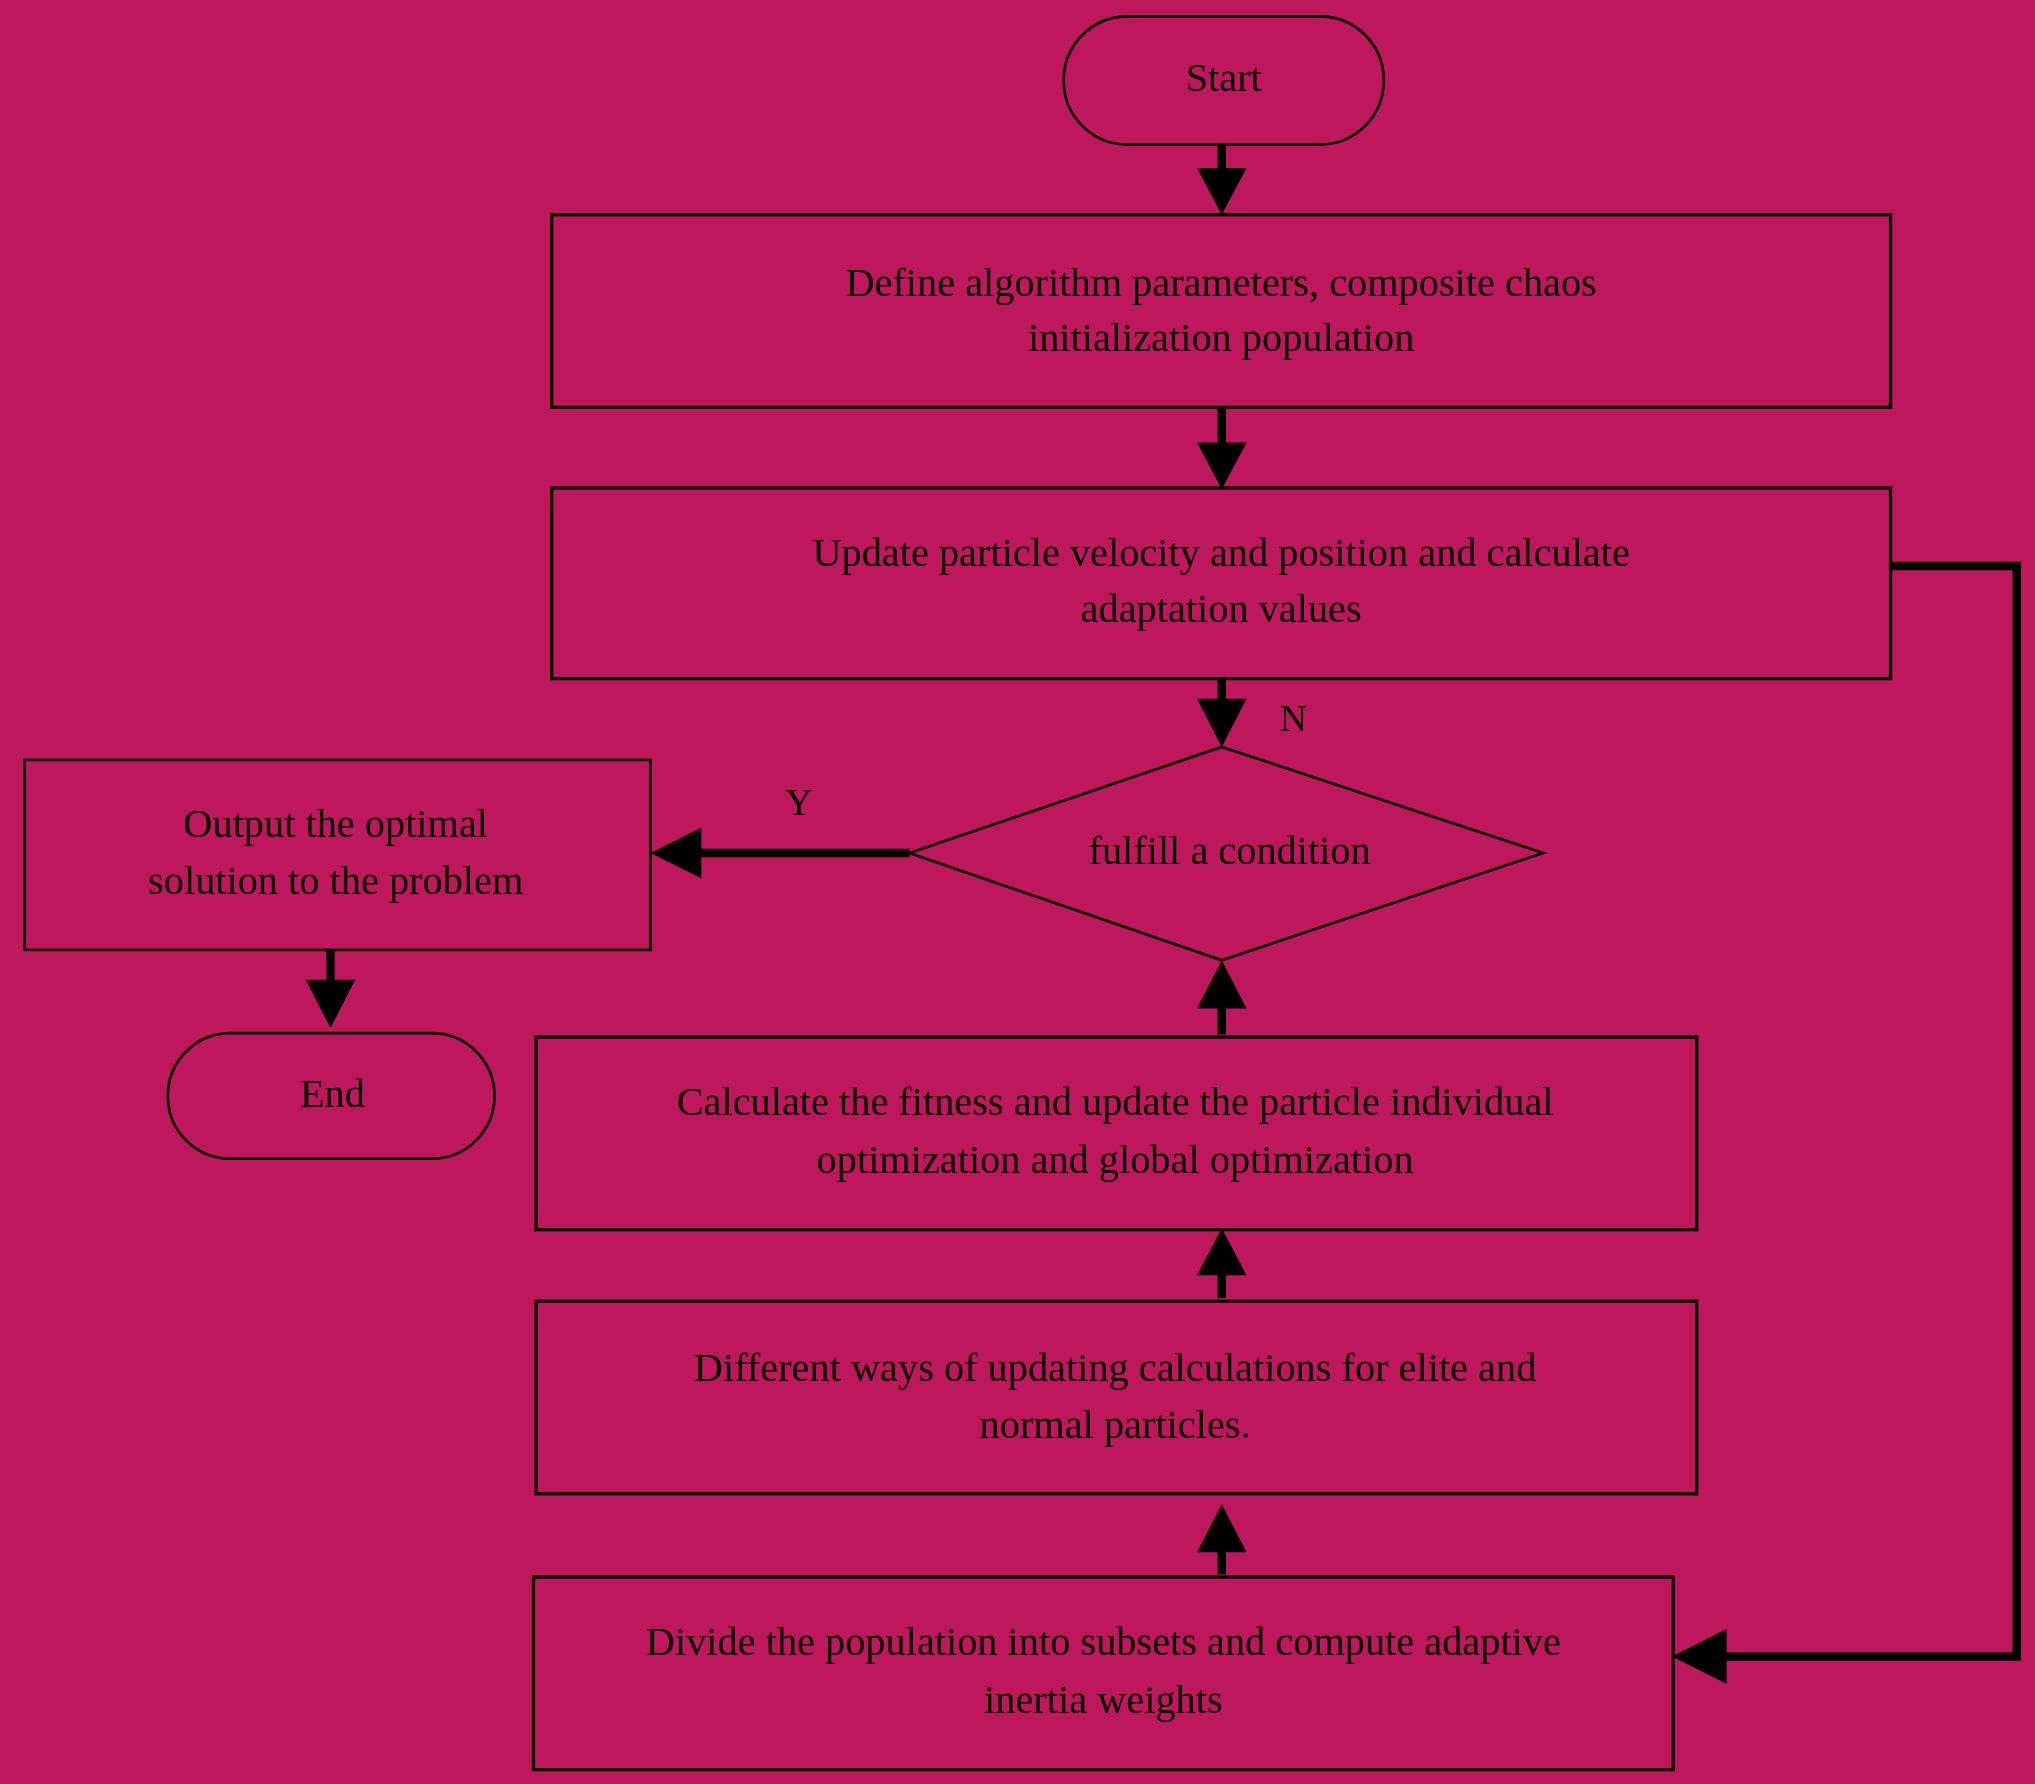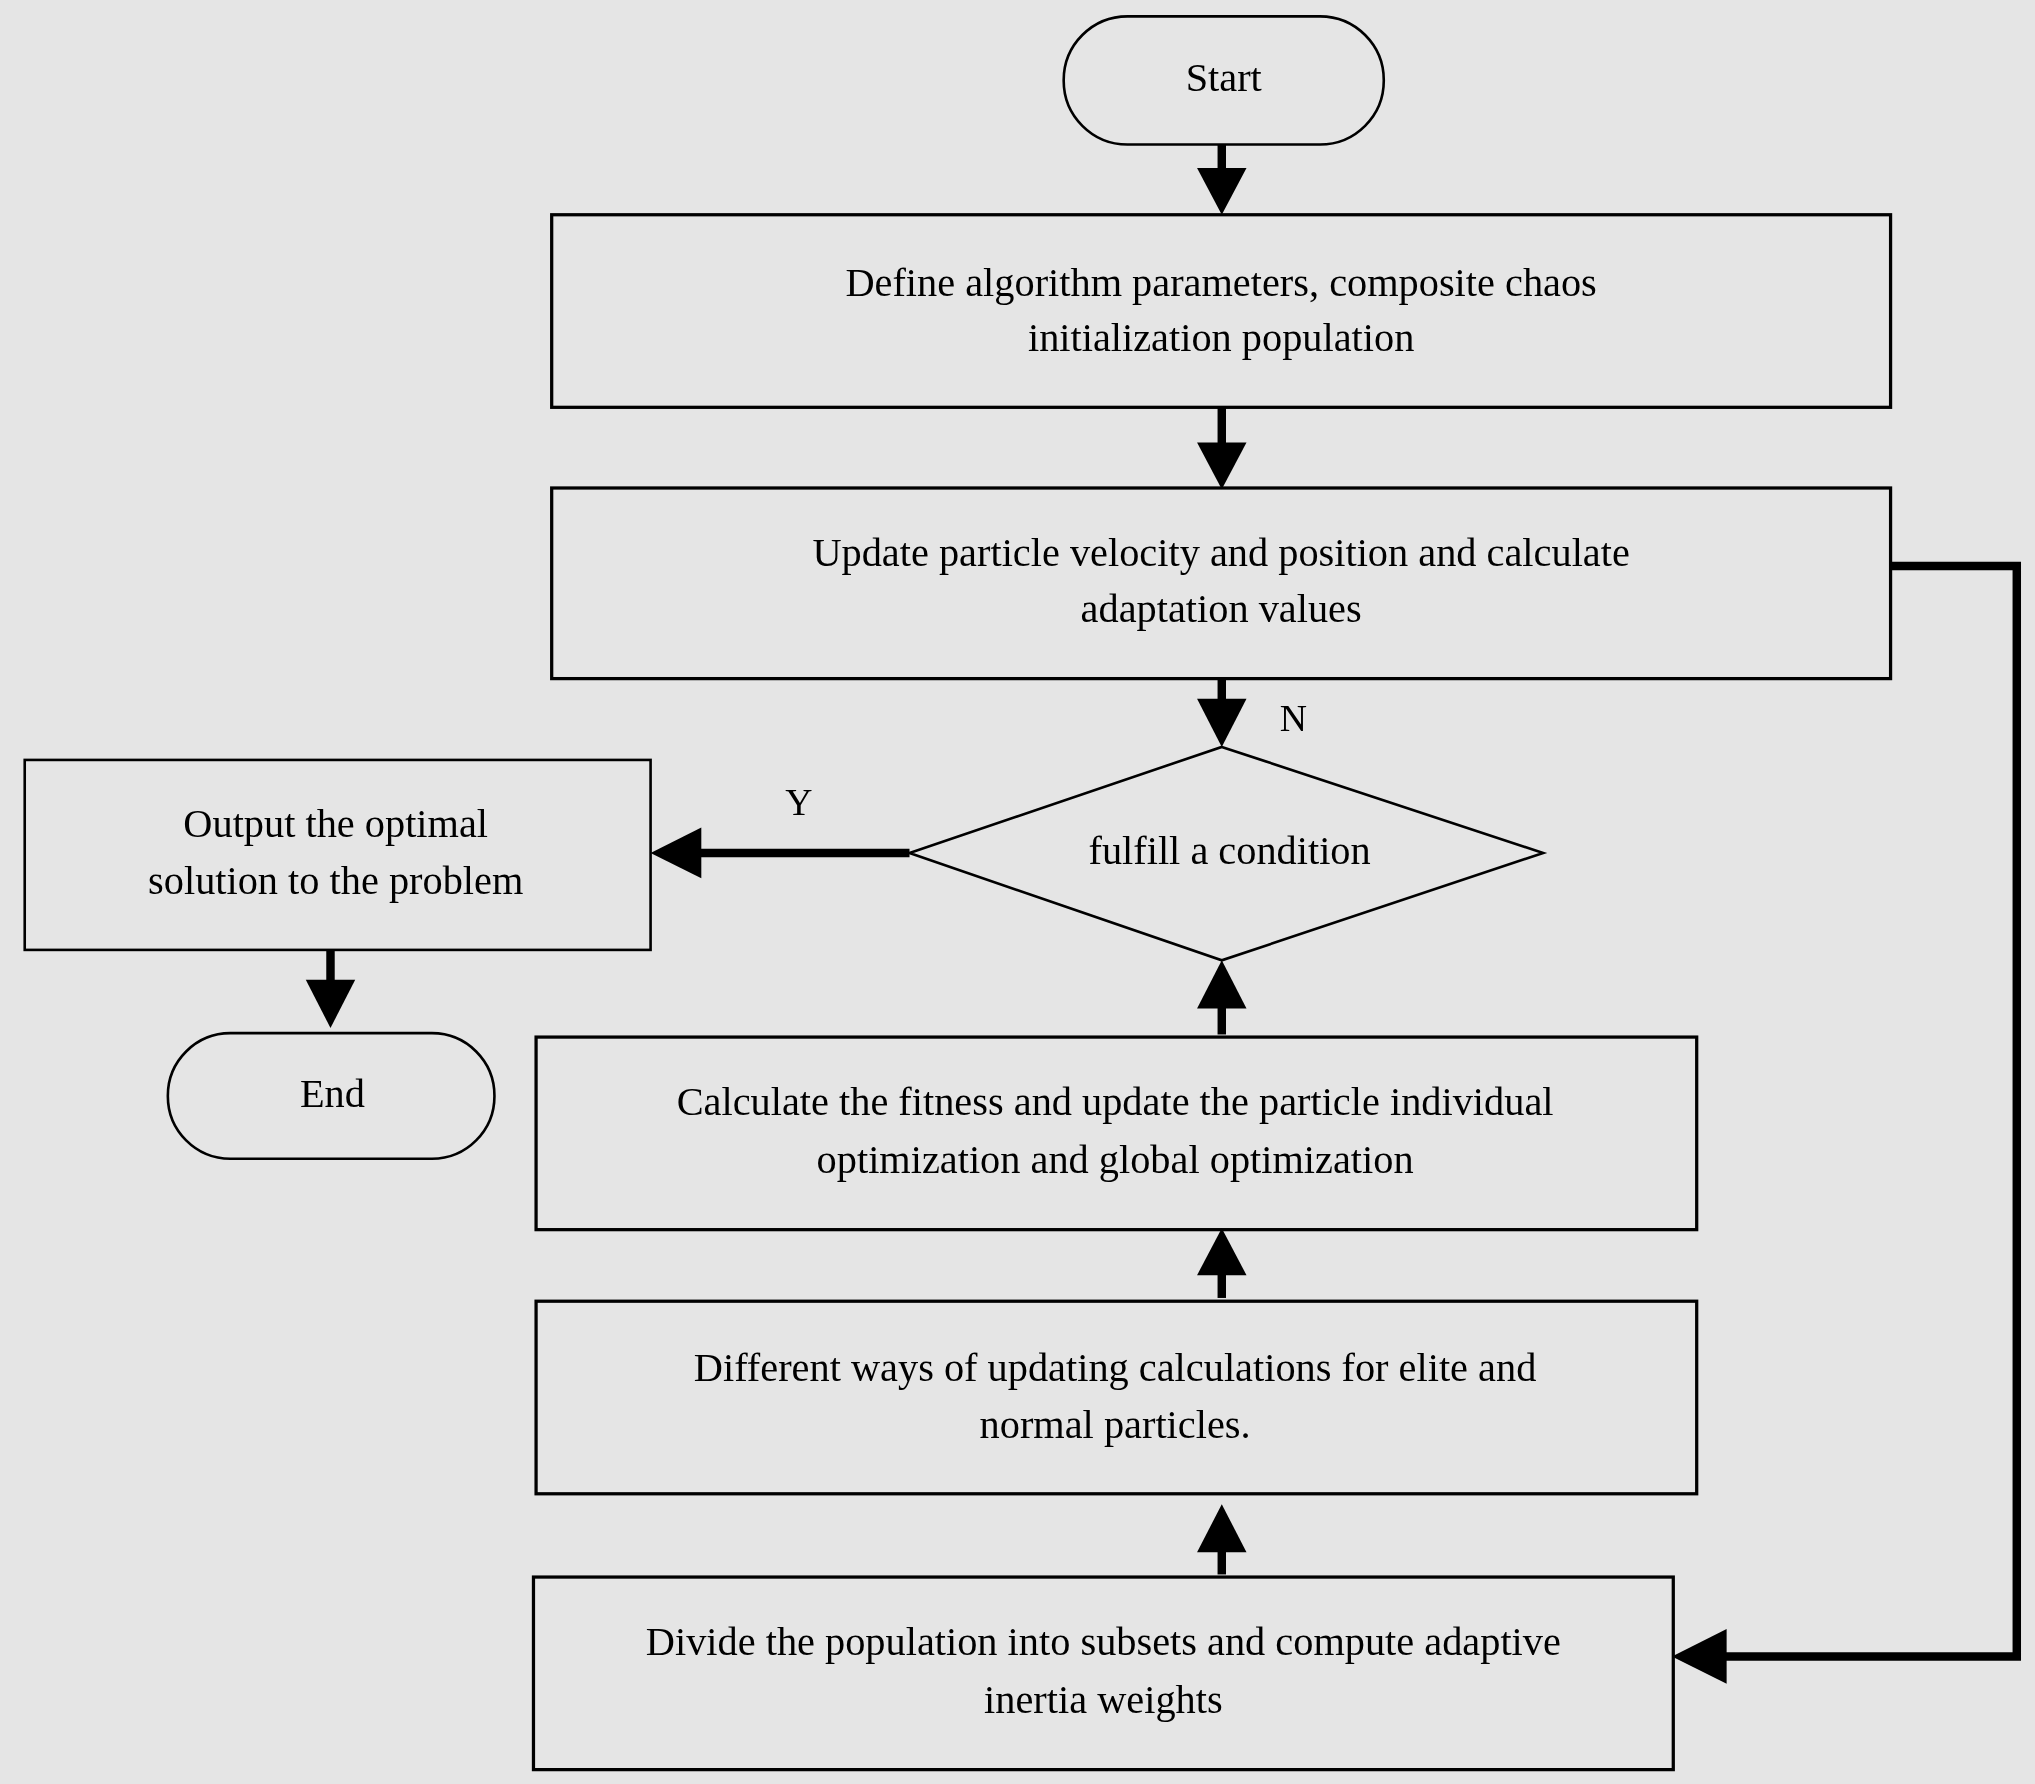--- a/index.html
+++ b/index.html
@@ -4,21 +4,21 @@
 <style>
   html, body {
     margin: 0;
     padding: 0;
     background: #ffffff;
   }
   #canvas {
     position: relative;
     width: 2035px;
     height: 1784px;
-    background: #e5e5e5;
+    background: #be185d;
     overflow: hidden;
     font-family: "Liberation Serif", "DejaVu Serif", serif;
   }
   svg#flow {
     position: absolute;
     left: 0;
     top: 0;
     width: 2035px;
     height: 1784px;
   }

